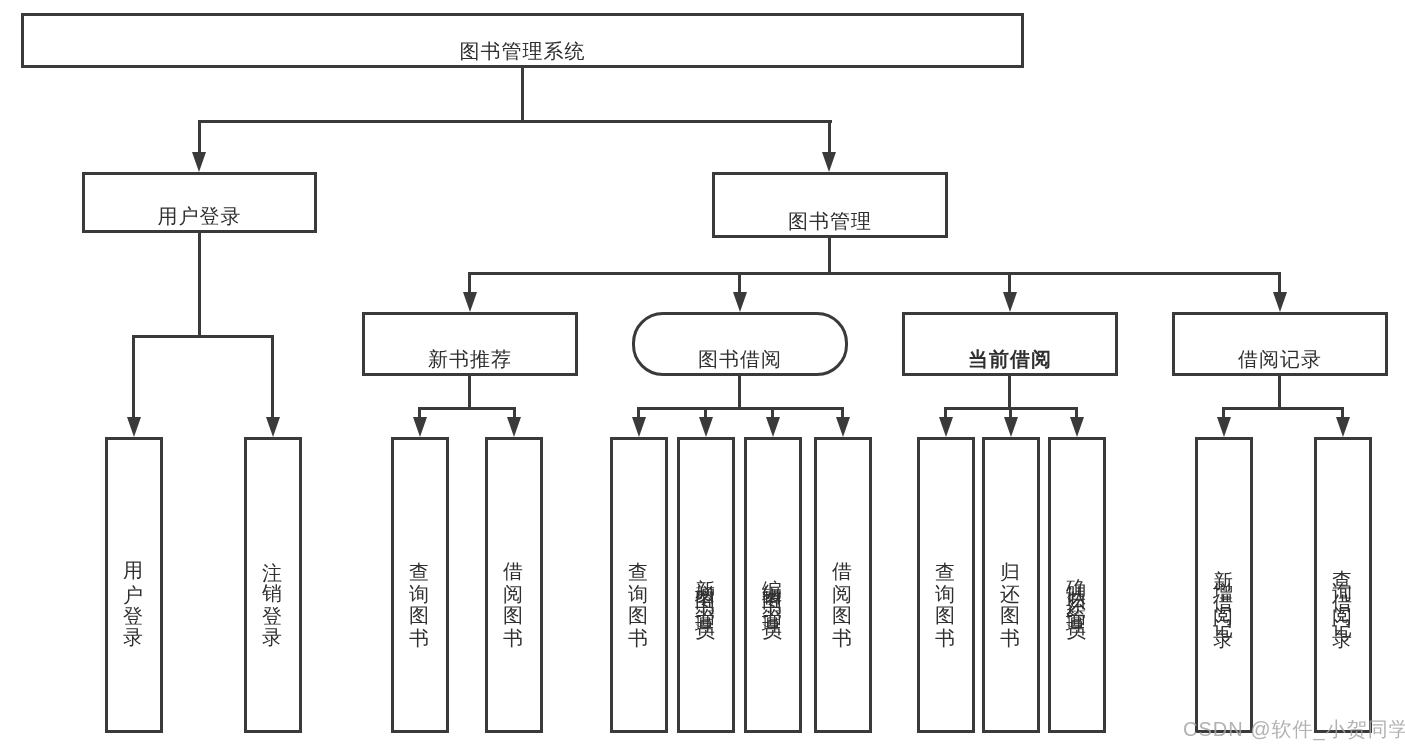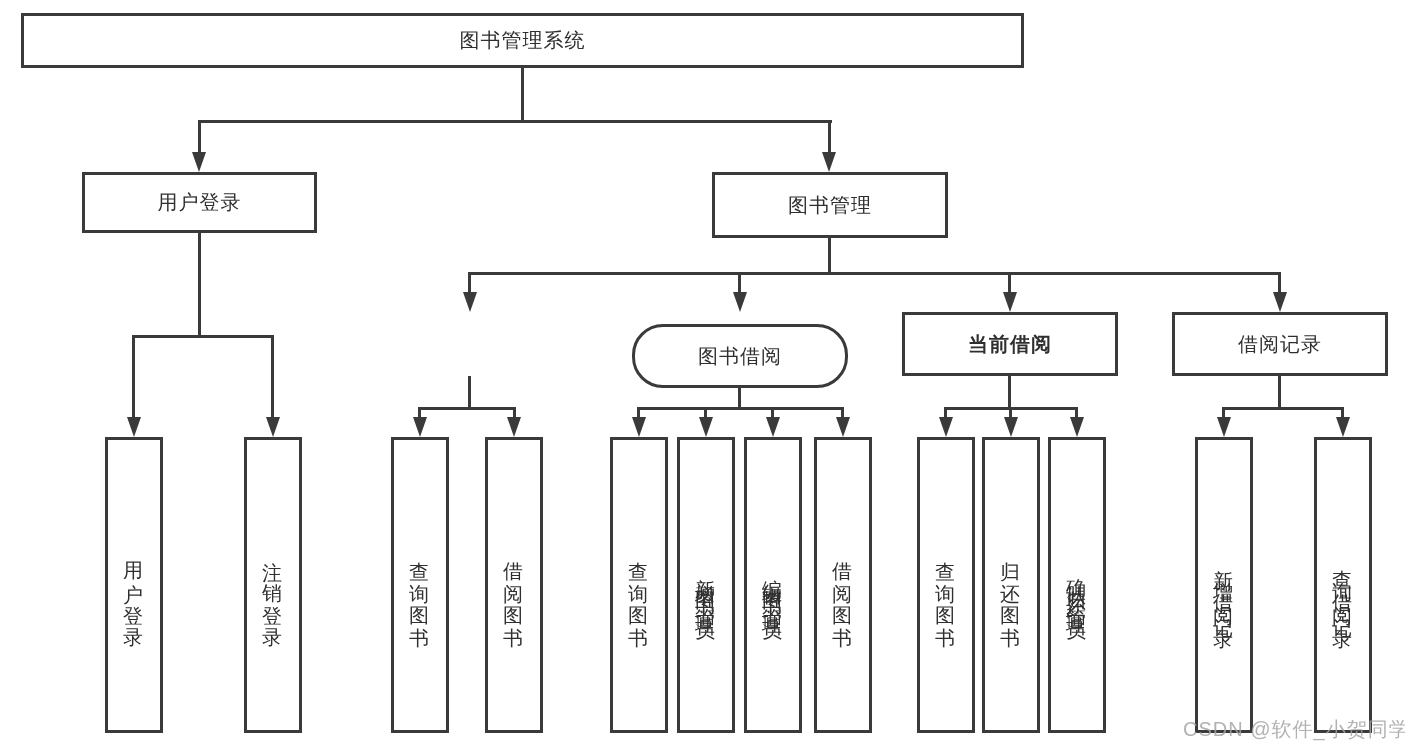--- a/index.html
+++ b/index.html
@@ -5,21 +5,21 @@
   html,body{margin:0;padding:0;background:#fff;}
   .canvas{
     position:relative;width:1405px;height:747px;background:#ffffff;
     font-family:"Liberation Sans","DejaVu Sans",sans-serif;overflow:hidden;
   }
   .box{
     position:absolute;box-sizing:border-box;background:#ffffff;
     border:3px solid #3a3a3a;color:#2f2f2f;
     display:flex;align-items:center;justify-content:center;z-index:2;
   }
-  .hbox{font-size:20px;letter-spacing:1px;}
+  .hbox{font-size:20px;letter-spacing:1px;align-items:flex-end;}
   .vbox{writing-mode:vertical-rl;text-orientation:mixed;font-size:20px;}
   .ls-lg{letter-spacing:22px;}
   .ls-md{letter-spacing:12px;}
   .ls-sm{letter-spacing:6px;}
   .vbox span{margin-bottom:-0.5em;} 
   .line{position:absolute;background:#3a3a3a;z-index:1;}
   .arrow{
     position:absolute;width:0;height:0;z-index:1;
     border-left:7px solid transparent;border-right:7px solid transparent;
     border-top:20px solid #3a3a3a;
@@ -97,21 +97,24 @@
     <span>图书管理系统</span>
   </div>
 
   <div class="box hbox" style="left:82px;top:172px;width:235px;height:61px;">
     <span>用户登录</span>
   </div>
   <div class="box hbox" style="left:712px;top:172px;width:236px;height:66px;">
     <span>图书管理</span>
   </div>
 
-  <div class="box hbox" style="left:632px;top:324px;width:216px;height:64px;border-radius:31px;">
+  <div class="box hbox" style="left:362px;top:312px;width:216px;height:64px;">
+    <span>新书推荐</span>
+  </div>
+  <div class="box hbox" style="left:632px;top:312px;width:216px;height:64px;border-radius:31px;">
     <span>图书借阅</span>
   </div>
   <div class="box hbox" style="left:902px;top:312px;width:216px;height:64px;font-weight:bold;">
     <span>当前借阅</span>
   </div>
   <div class="box hbox" style="left:1172px;top:312px;width:216px;height:64px;">
     <span>借阅记录</span>
   </div>
 
   <div class="box vbox ls-lg" style="left:105px;top:437px;width:58px;height:296px;">

